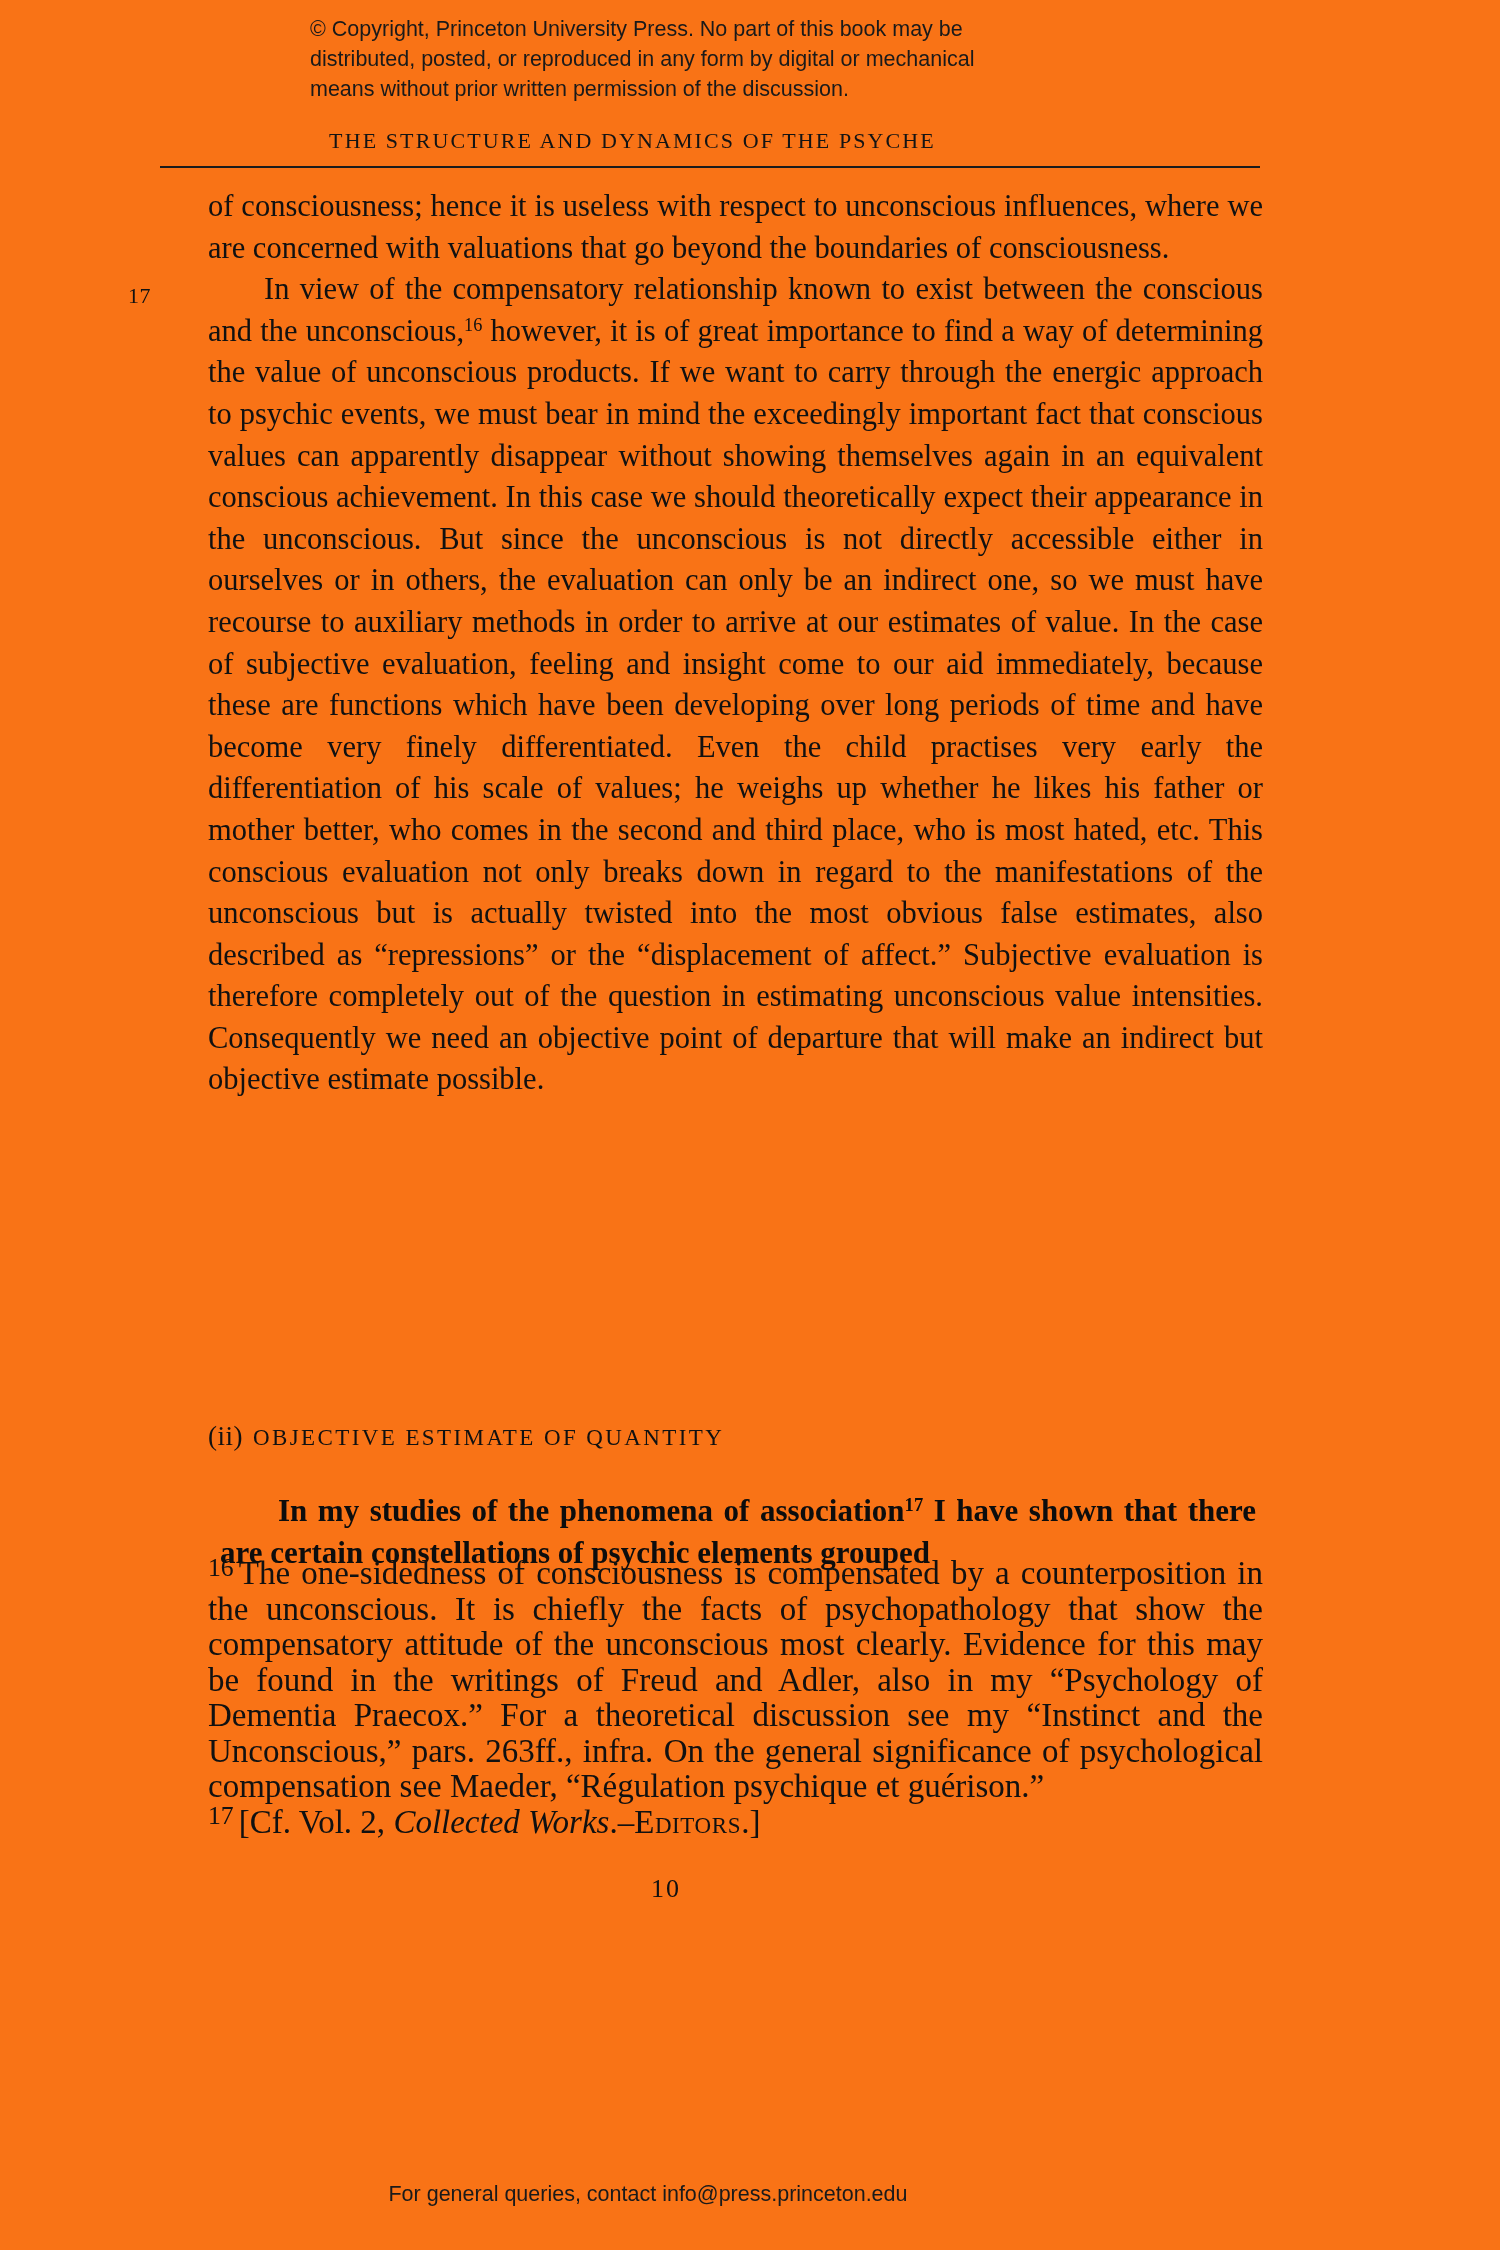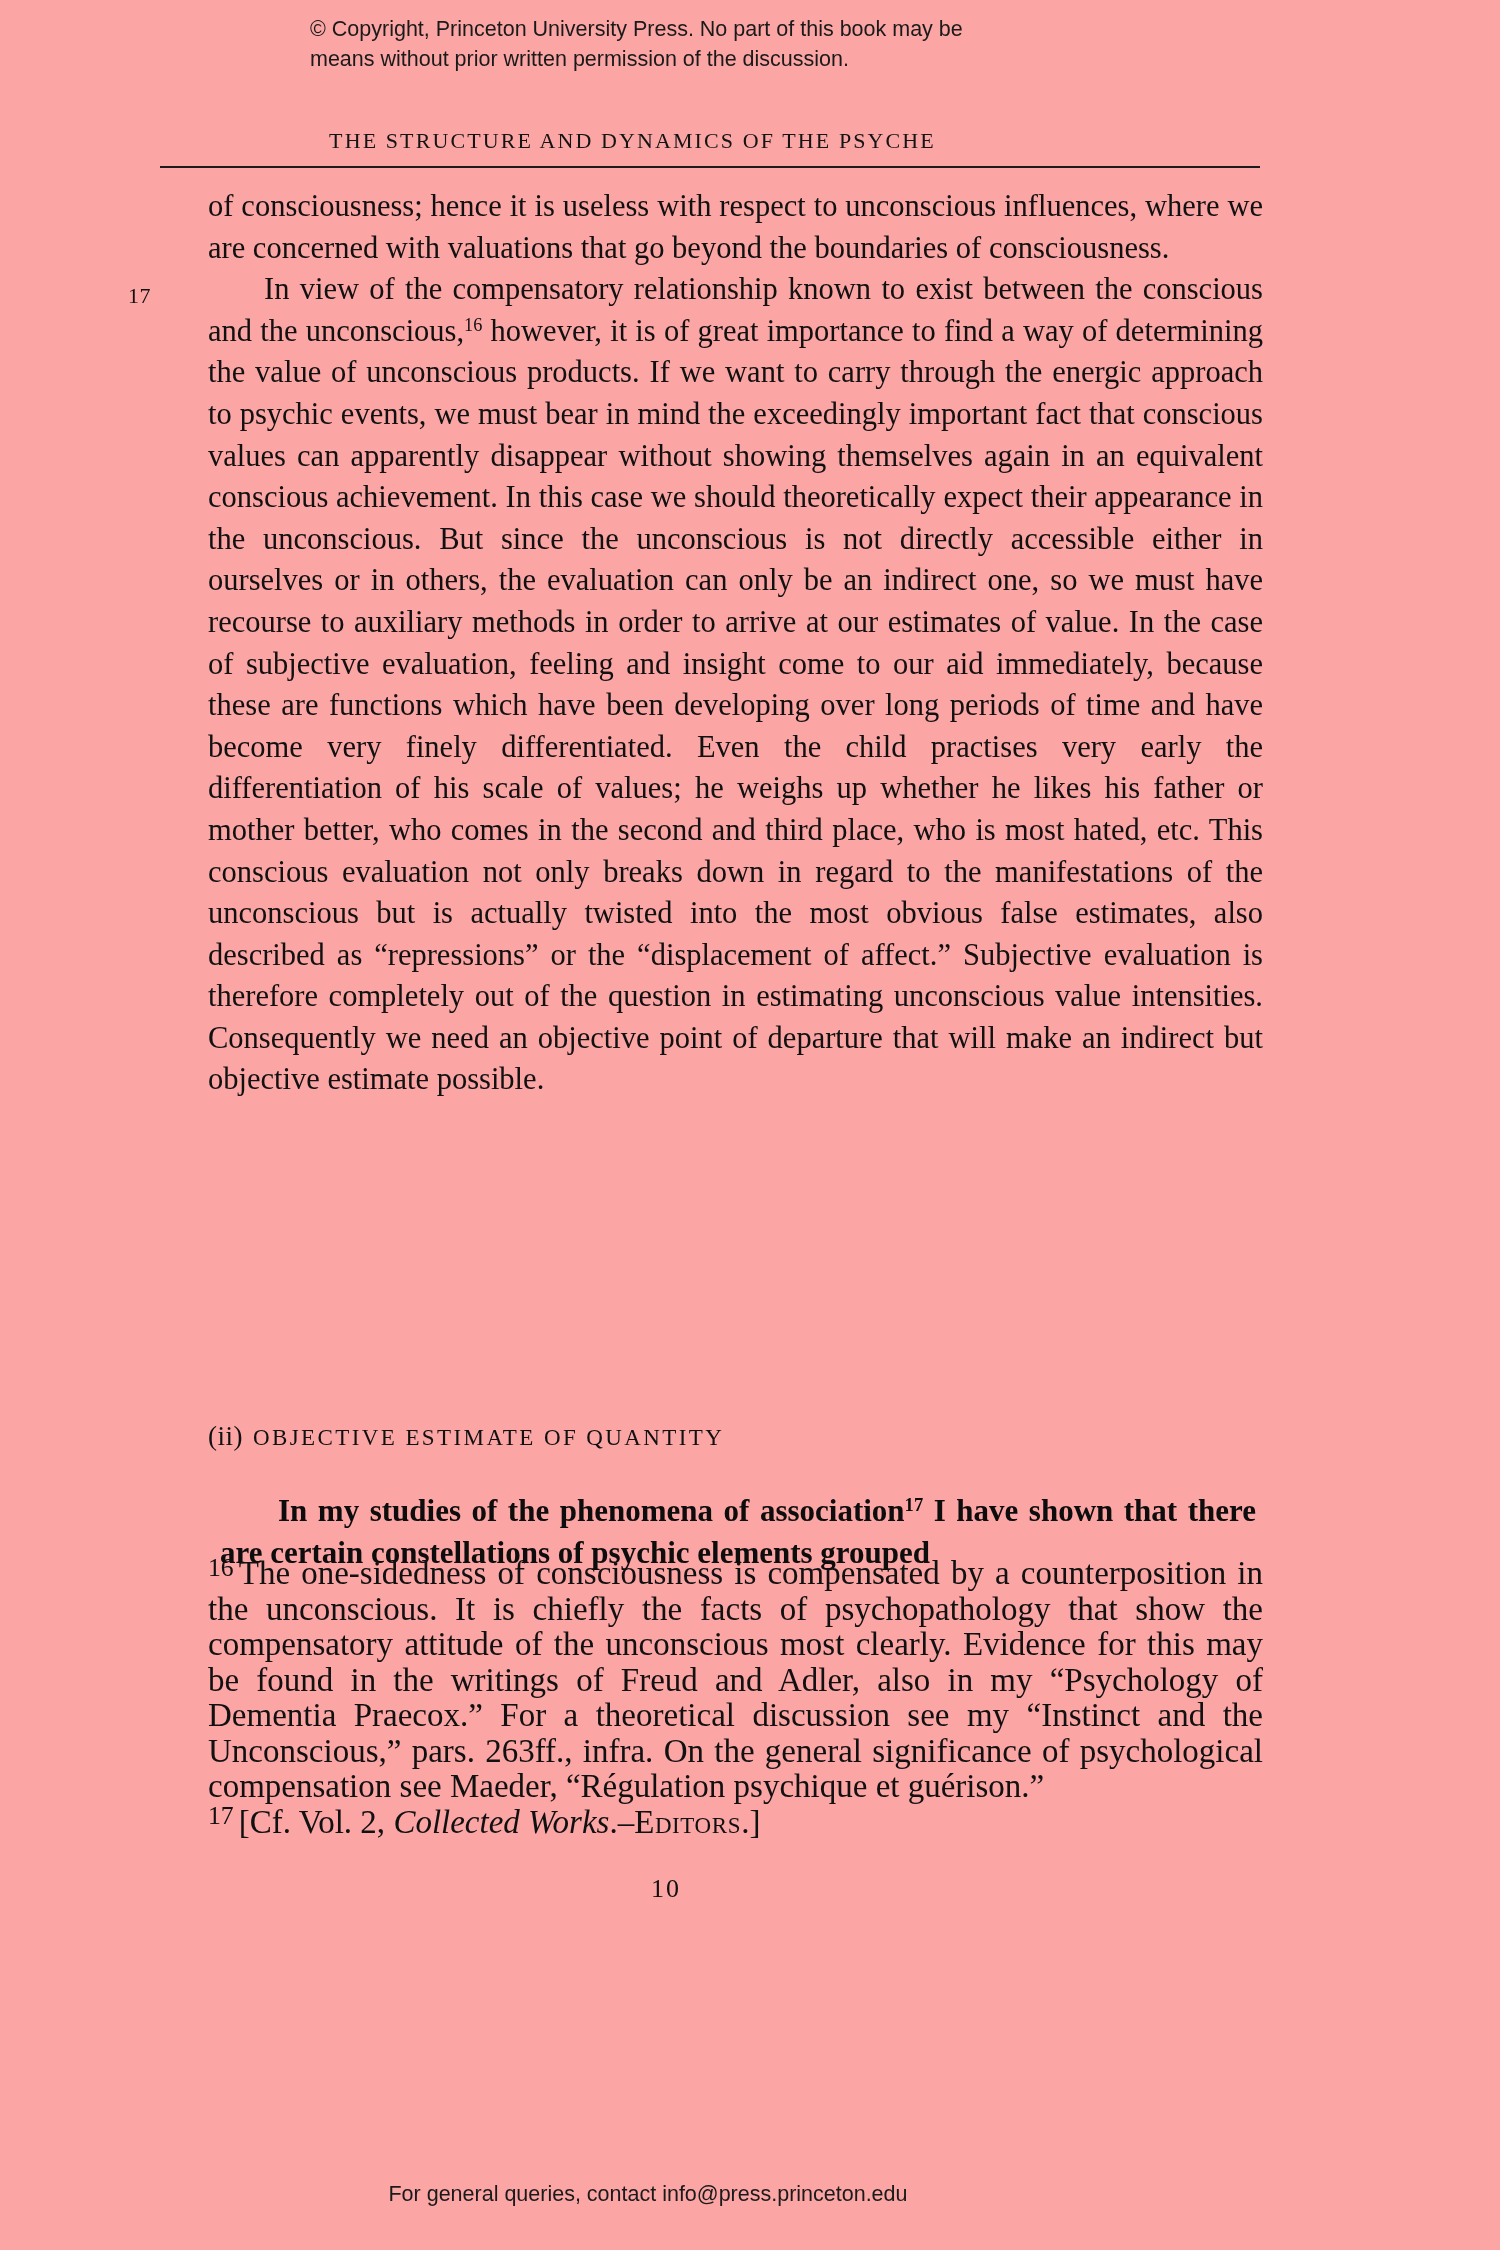--- a/index.html
+++ b/index.html
@@ -4,21 +4,21 @@
 <style>
   html, body {
     margin: 0;
     padding: 0;
     background: #ffffff;
   }
   .page {
     position: relative;
     width: 1500px;
     height: 2250px;
-    background: #fca5a5;
+    background: #f97316;
     margin: 0 auto;
     overflow: hidden;
     text-decoration: underline;
   }
 
   
   .copyright {
     position: absolute;
     left: 310px;
     top: 14px;
@@ -168,20 +168,21 @@
     color: #1a1a1a;
   }
 </style>
 </head>
 <body>
 
 <div class="page">
 
   <div class="copyright">
     <div>© Copyright, Princeton University Press. No part of this book may be</div>
+    <div>distributed, posted, or reproduced in any form by digital or mechanical</div>
     <div>means without prior written permission of the discussion.</div>
   </div>
 
   <div class="running-head">
     <span>THE STRUCTURE AND DYNAMICS OF THE PSYCHE</span>
   </div>
   <div class="head-rule"></div>
 
   <div class="body-block">
     <p class="para-cont">of consciousness; hence it is useless with respect to unconscious influences, where we are concerned with valuations that go beyond the boundaries of consciousness.</p>

